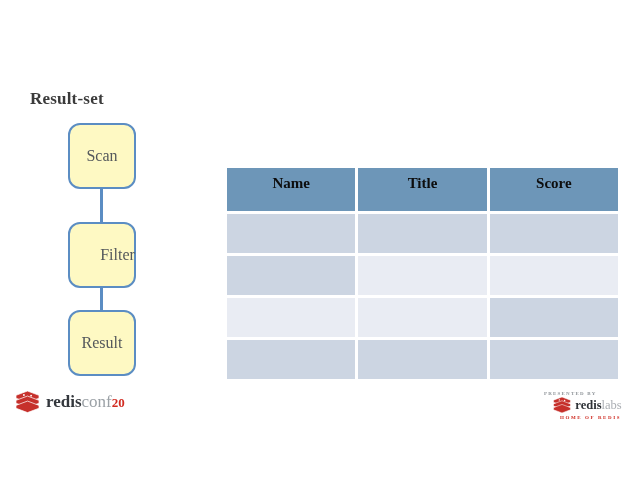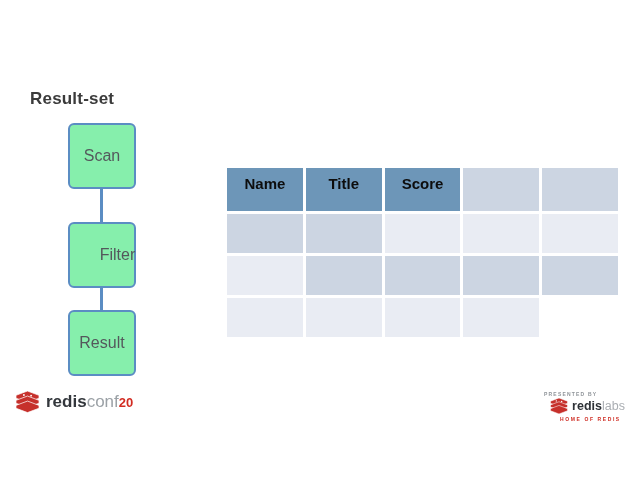--- a/index.html
+++ b/index.html
@@ -1,44 +1,44 @@
 <!DOCTYPE html>
 <html><head>
 <meta charset="utf-8">
 <style>
   html,body { margin:0; padding:0; background:#fff; }
   .slide {
     position:relative; width:638px; height:493px; background:#ffffff;
-    font-family:Liberation Sans, sans-serif; overflow:hidden;
+    font-family:Liberation Serif, serif; overflow:hidden;
   }
 
   
   .slide-title {
     position:absolute; left:30px; top:89px;
     font-size:17px; font-weight:bold; color:#3b3b3b; letter-spacing:0.2px;
   }
   .flow-node {
     position:absolute; left:68px; width:68px; height:66px;
-    background:#86efac; border:2.5px solid #5b8dc3; border-radius:6px;
+    background:#fef9c3; border:2.5px solid #5b8dc3; border-radius:12px;
     display:flex; align-items:center; justify-content:center;
     font-size:16px; color:#54585c; box-sizing:border-box; z-index:2;
   }
   .flow-node.n0 { top:123px; }
   .flow-node.n1 { top:222px;padding-left:31px; }
   .flow-node.n2 { top:310px; }
   .flow-connector {
     position:absolute; left:100px; width:3px; background:#5b8dc3; z-index:1;
   }
   .flow-connector.c0 { top:188px; height:36px; }
   .flow-connector.c1 { top:287px; height:36px; }
 
   
   .data-table {
     position:absolute; left:227px; top:168px; width:391px;
-    display:grid; grid-template-columns:repeat(5,1fr);
+    display:grid; grid-template-columns:repeat(3,1fr);
     grid-template-rows:43px 39px 39px 39px 39px; gap:3px;
   }
   .th {
     background:#6d96b8; color:#0d0d0d; font-weight:bold; font-size:15px;
     display:flex; justify-content:center; align-items:flex-start;
     padding-top:7px; box-sizing:border-box;
   }
   .td { font-size:13px; color:#444; }
   .row-dark  { background:#ccd5e2; }
   .row-light { background:#e9ecf3; }

